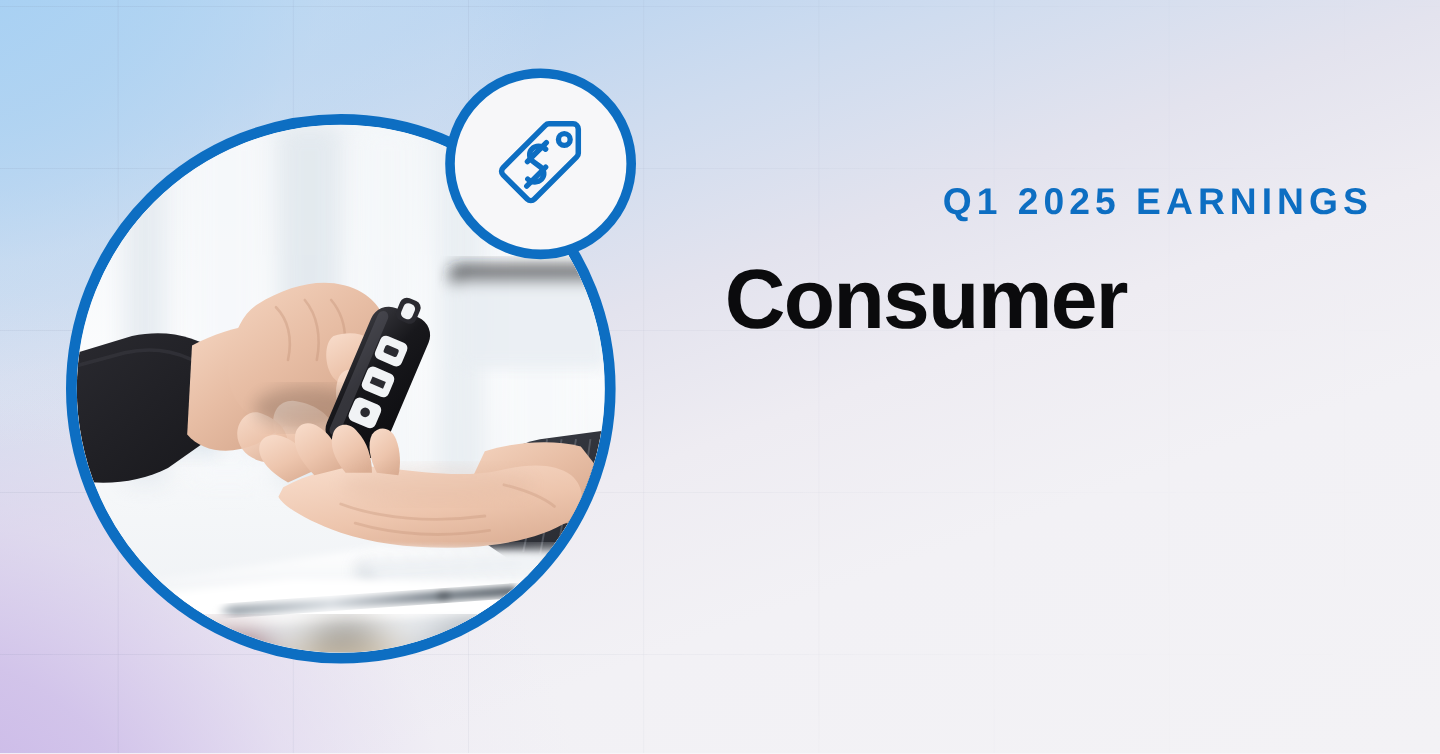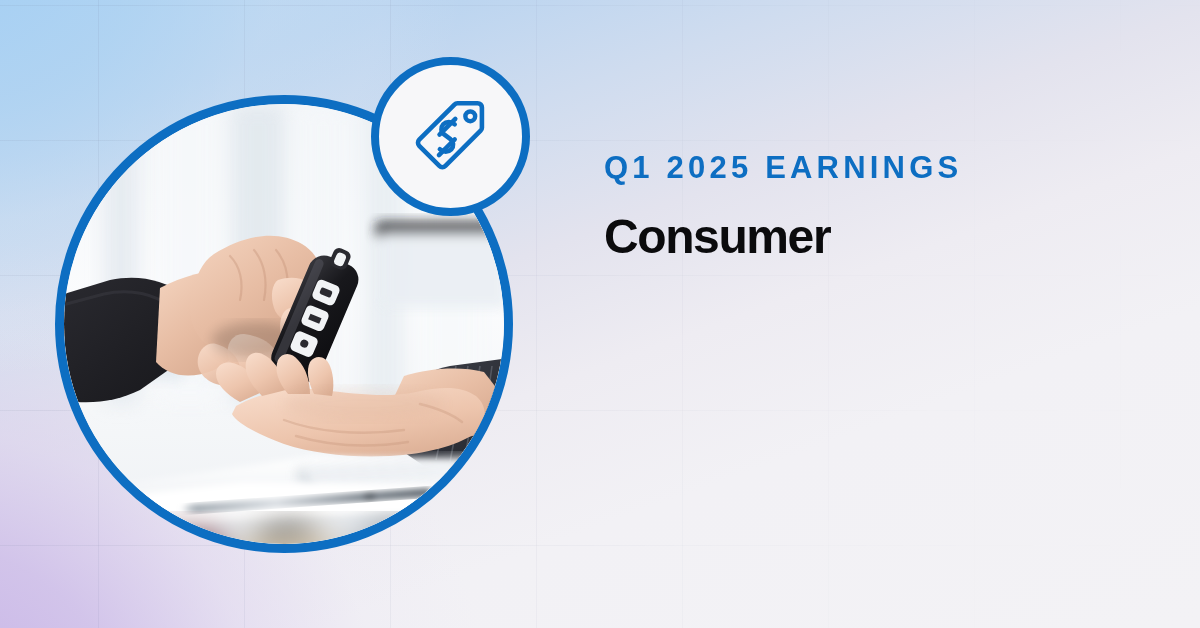--- a/index.html
+++ b/index.html
@@ -105,24 +105,25 @@
     width:540px;
   }
   .eyebrow {
     font-size:31px;
     font-weight:700;
     letter-spacing:4.2px;
     color:var(--brand, #0d6ec2);
     line-height:1.05;
     white-space:nowrap;
     font-stretch:condensed;
+    text-align:right;
   }
   .headline {
     margin-top:26px;
-    font-size:48px;
+    font-size:70px;
     font-weight:700;
     line-height:1.10;
     letter-spacing:-1.4px;
     color:#0b0b0d;
   }
 </style>
 </head>
 <body>
 
 <div class="banner">

